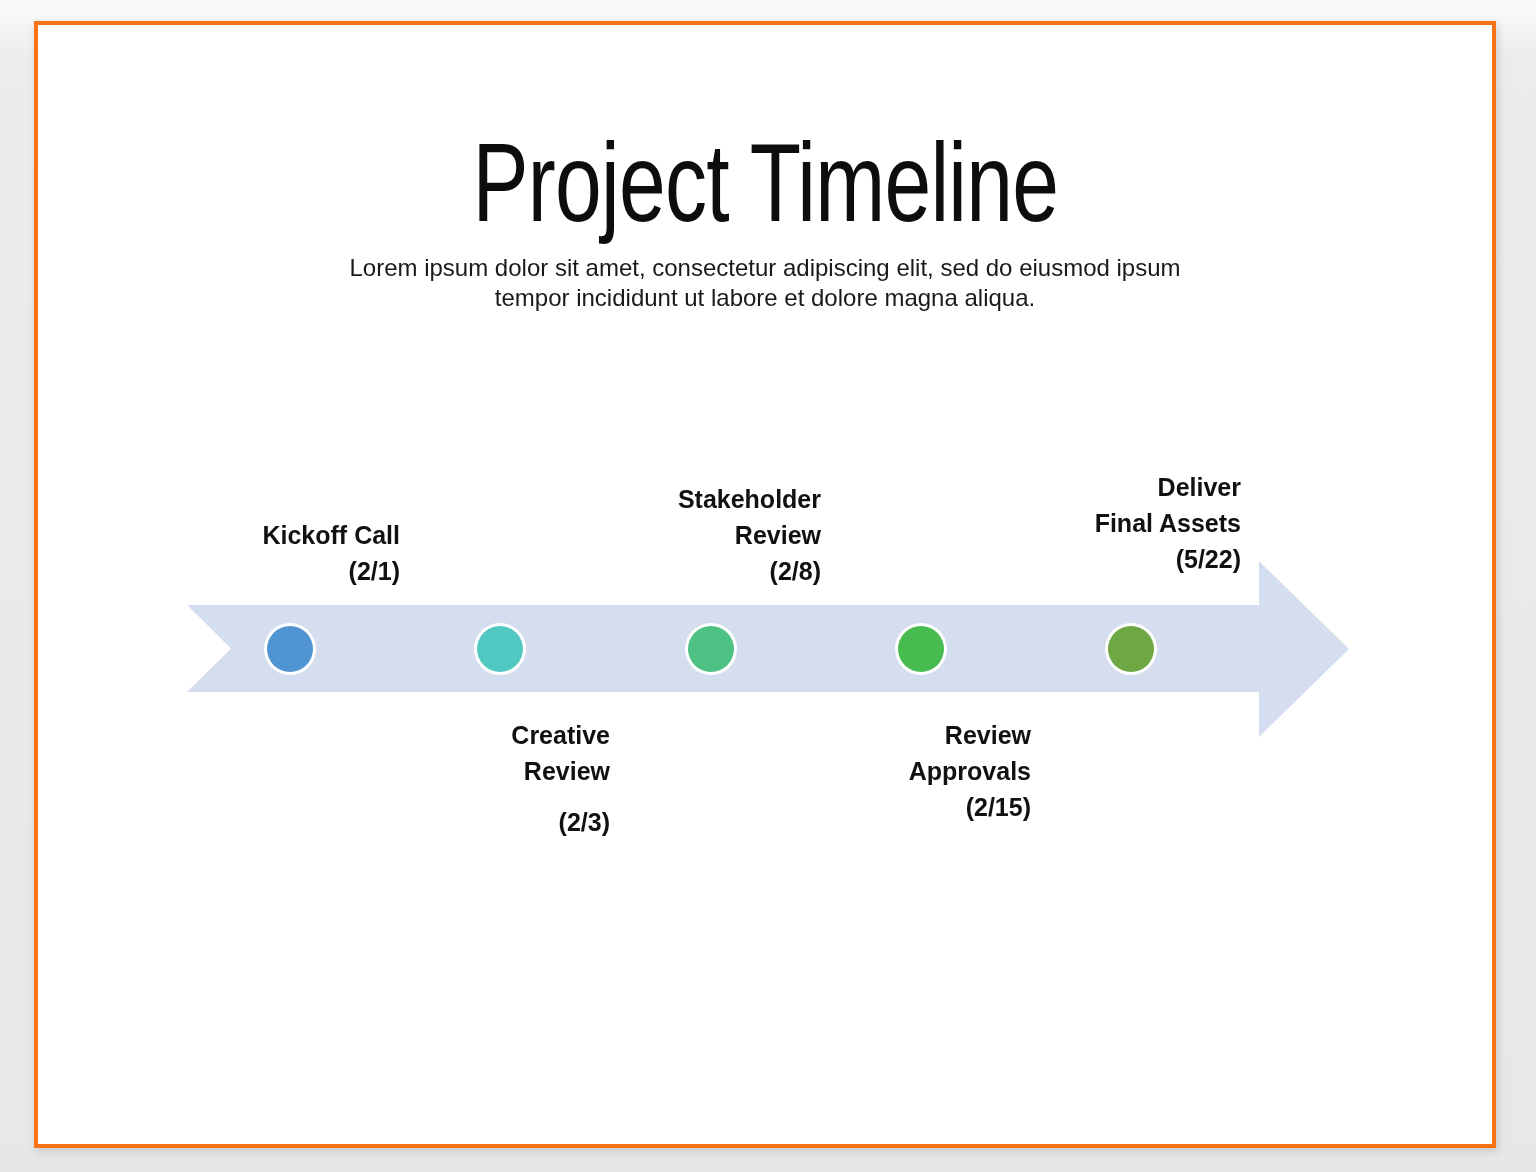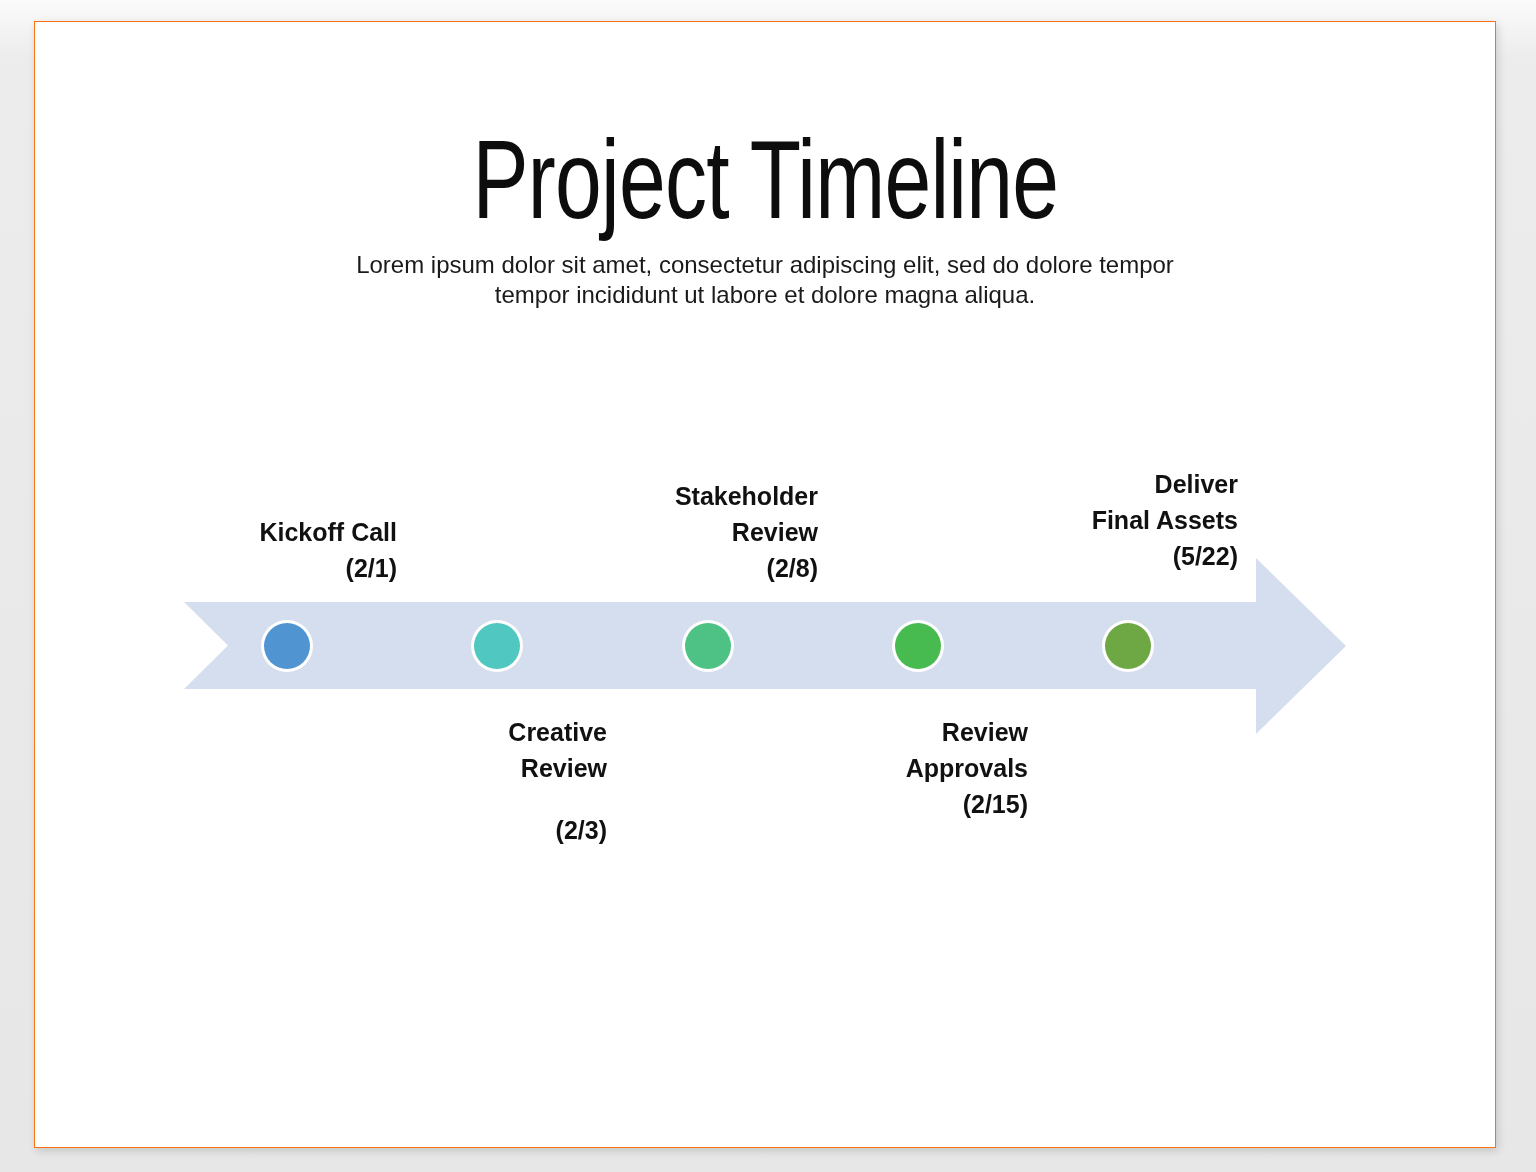--- a/index.html
+++ b/index.html
@@ -10,21 +10,21 @@
   }
   body {
     background: linear-gradient(180deg, #fbfbfb 0%, #ececec 5%, #e9e9e9 60%, #e7e7e7 100%);
     position: relative;
   }
   .slide {
     position: absolute;
     left: 34px; top: 21px;
     width: 1462px; height: 1127px;
     background: #ffffff;
-    border: 1px solid #f97316;
+    border: 4px solid #f97316;
     box-shadow: 2px 3px 8px rgba(0,0,0,0.15);
   }
   .title-wrap {
     position: absolute;
     left: 0; top: 102px;
     width: 100%;
     text-align: center;
     line-height: 112px;
   }
   .title-text {
@@ -60,33 +60,33 @@
   }
   .ms-label {
     position: absolute;
     width: 220px;
     text-align: right;
     font-size: 25px;
     line-height: 36px;
     font-weight: 700;
     color: #111111;
   }
-  .ms-label .date-gap { margin-top: 26px; }
+  .ms-label .date-gap { margin-top: 15px; }
 </style>
 </head>
 <body>
 
 <div class="slide">
 
   <div class="title-wrap">
     <span class="title-text">Project Timeline</span>
   </div>
 
   <div class="subtitle">
-    <div>Lorem ipsum dolor sit amet, consectetur adipiscing elit, sed do dolore tempor</div>
+    <div>Lorem ipsum dolor sit amet, consectetur adipiscing elit, sed do eiusmod ipsum</div>
     <div>tempor incididunt ut labore et dolore magna aliqua.</div>
   </div>
 
   <svg class="timeline-arrow-svg" viewBox="0 0 1162 176">
     <polygon points="0,44 1072,44 1072,0 1162,88 1072,176 1072,131 0,131 44,87.5" fill="#d5deee"></polygon>
   </svg>
 
   <div class="dot" style="left: 229px; top: 601px; background-color: rgb(81, 148, 210);"></div>
   <div class="dot" style="left: 439px; top: 601px; background-color: rgb(80, 199, 193);"></div>
   <div class="dot" style="left: 650px; top: 601px; background-color: rgb(77, 194, 132);"></div>

